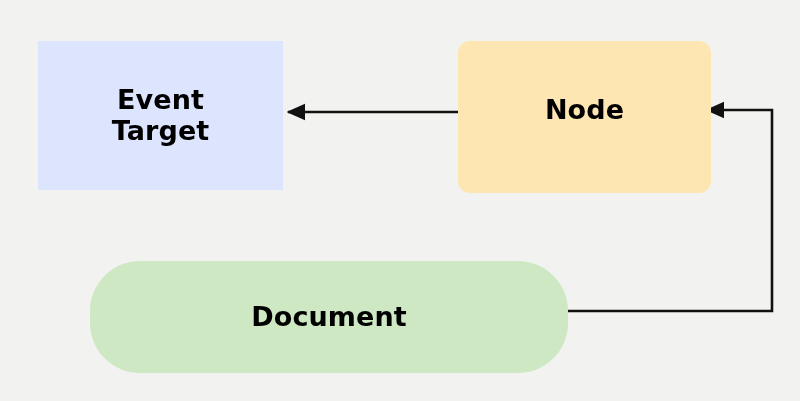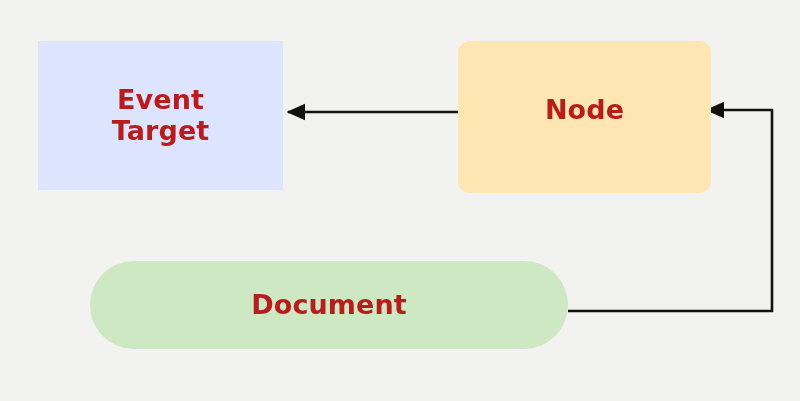--- a/index.html
+++ b/index.html
@@ -21,21 +21,21 @@
   .node-shape {
     position: absolute;
     display: flex;
     align-items: center;
     justify-content: center;
     text-align: center;
     box-sizing: border-box;
   }
   .node-label {
     font-weight: bold;
-    color: #b91c1c;
+    color: #000000;
     line-height: 1.12;
     letter-spacing: 0.1px;
     white-space: pre-line;
     text-align: center;
   }
 
   
   #event-target-node {
     left: 38px;
     top: 41px;
@@ -61,21 +61,21 @@
   }
   #node-node .node-label {
     font-size: 27px;
   }
 
   
   #document-node {
     left: 90px;
     top: 261px;
     width: 478px;
-    height: 88px;
+    height: 112px;
     background: #cde8c3;
     border-radius: 50px;
   }
   #document-node .node-label {
     font-size: 27px;
   }
 
   #edge-layer {
     position: absolute;
     left: 0;

